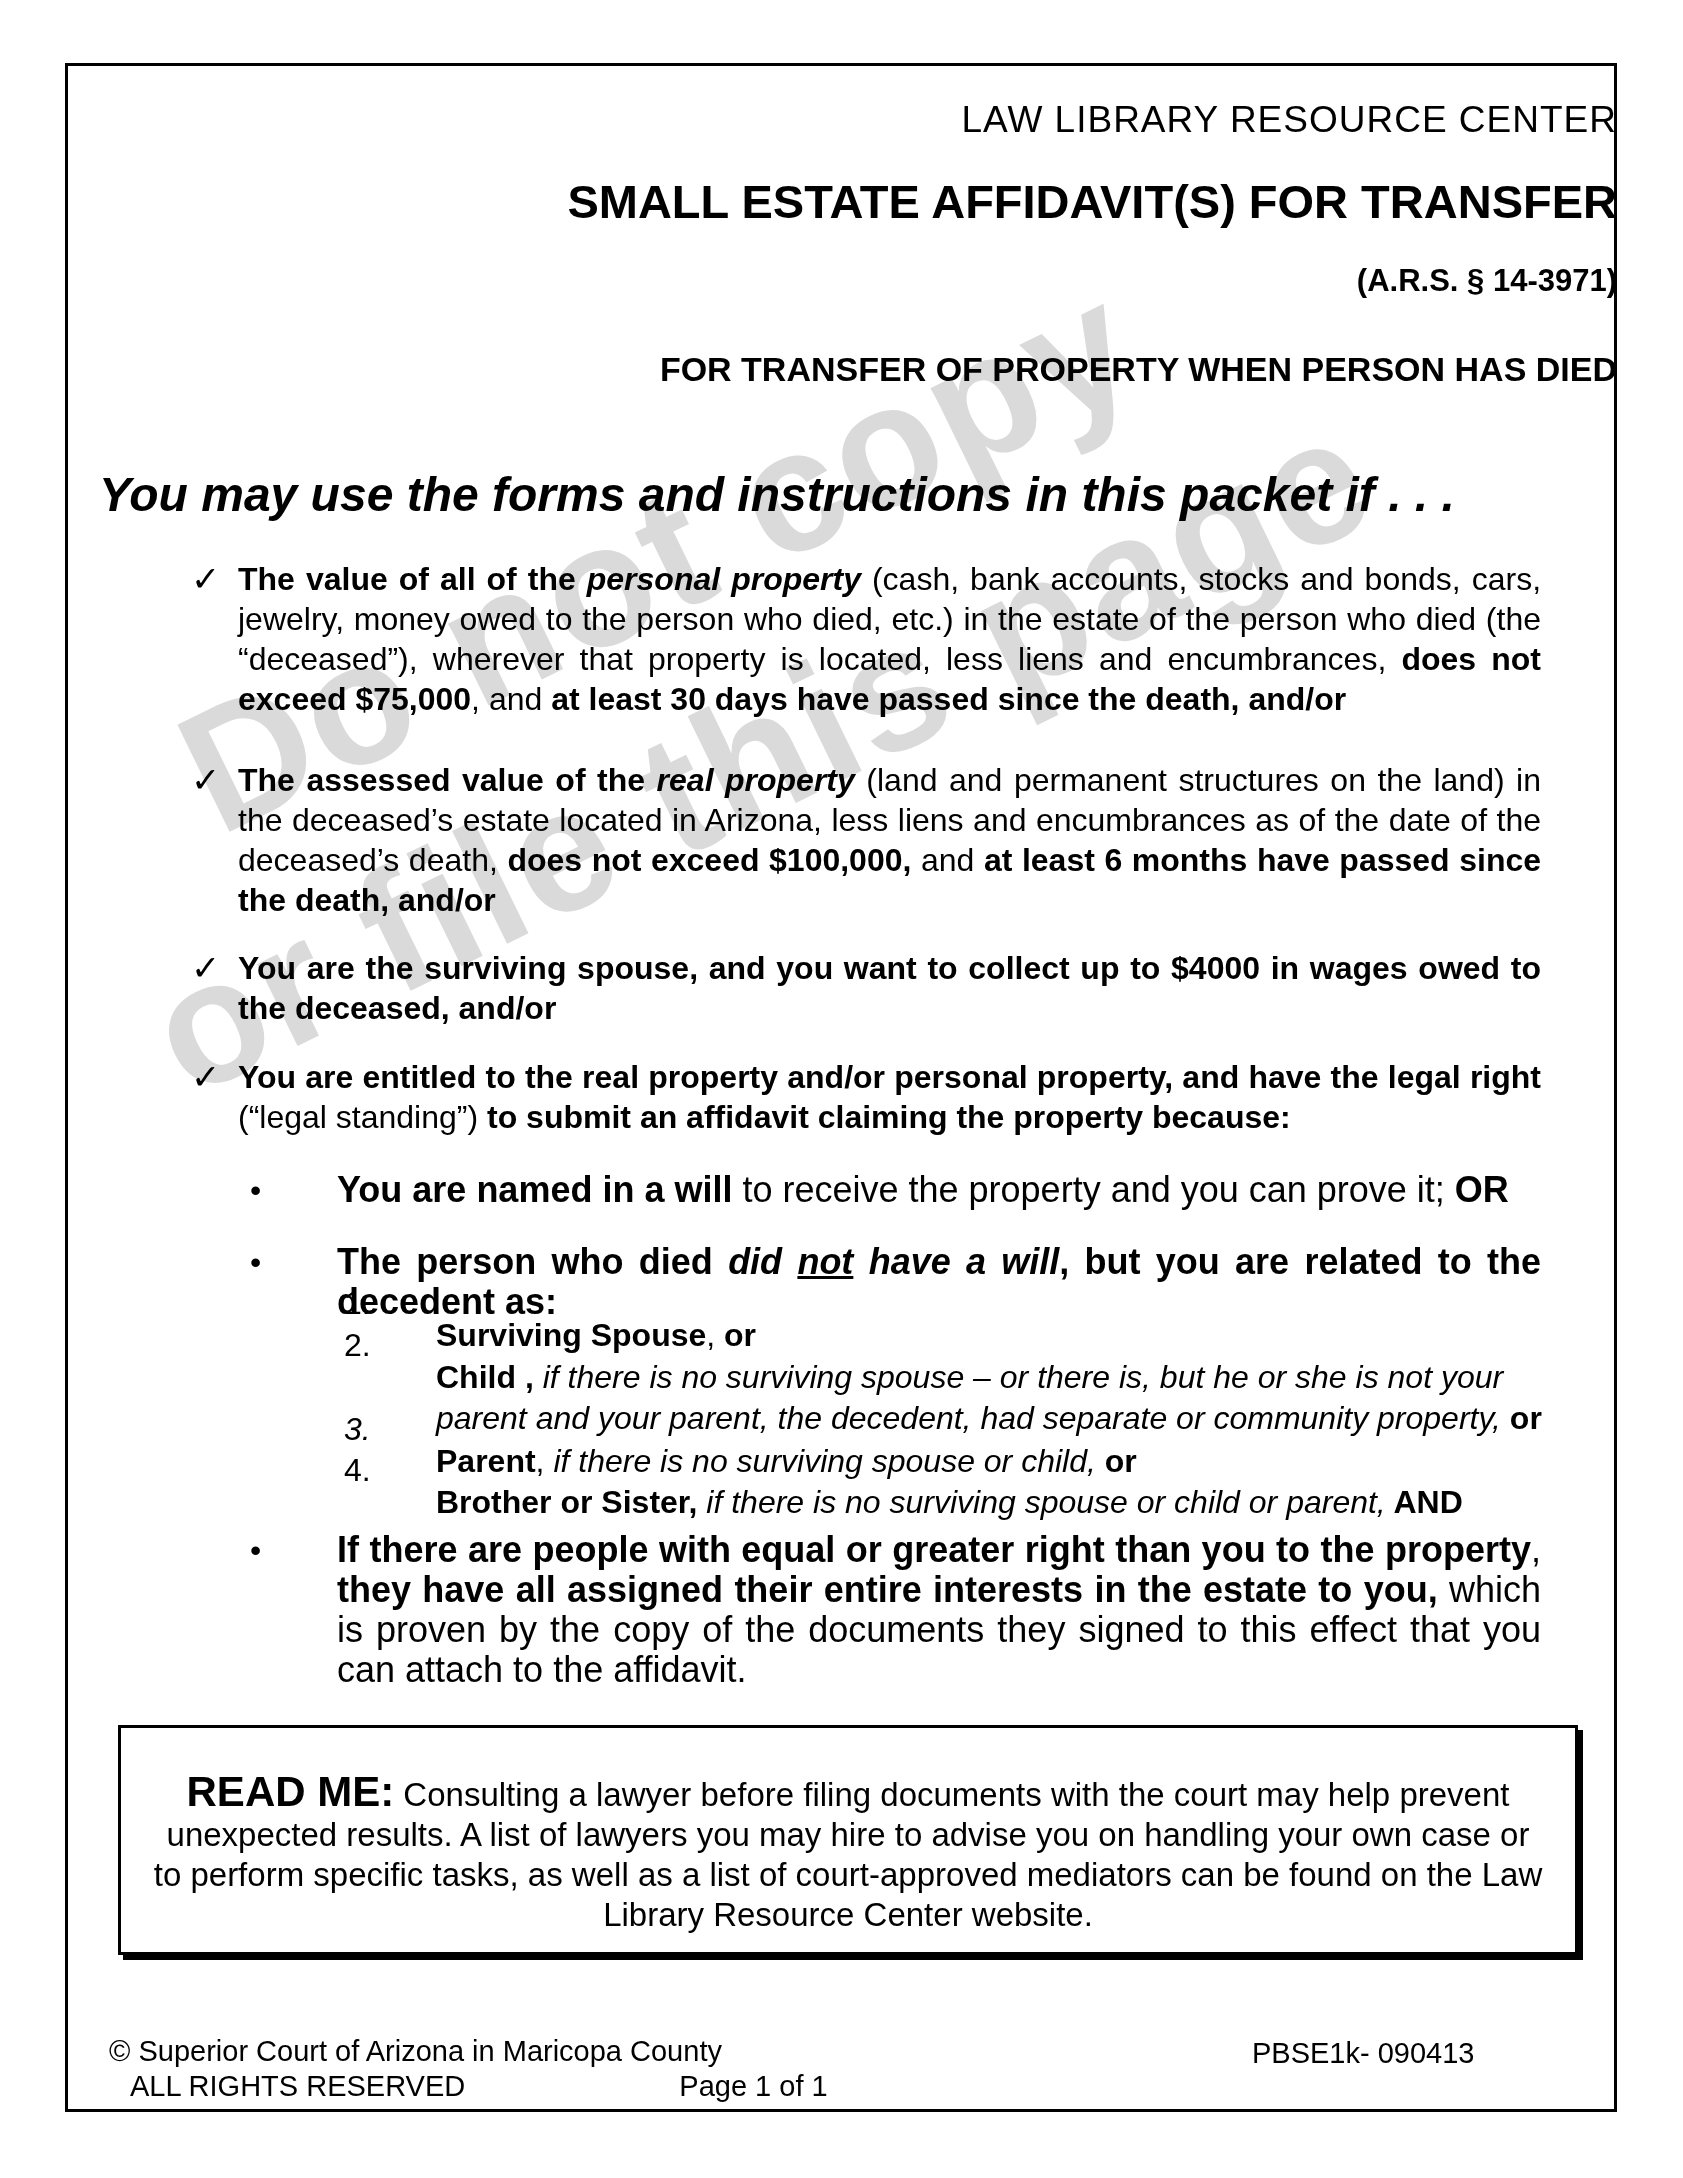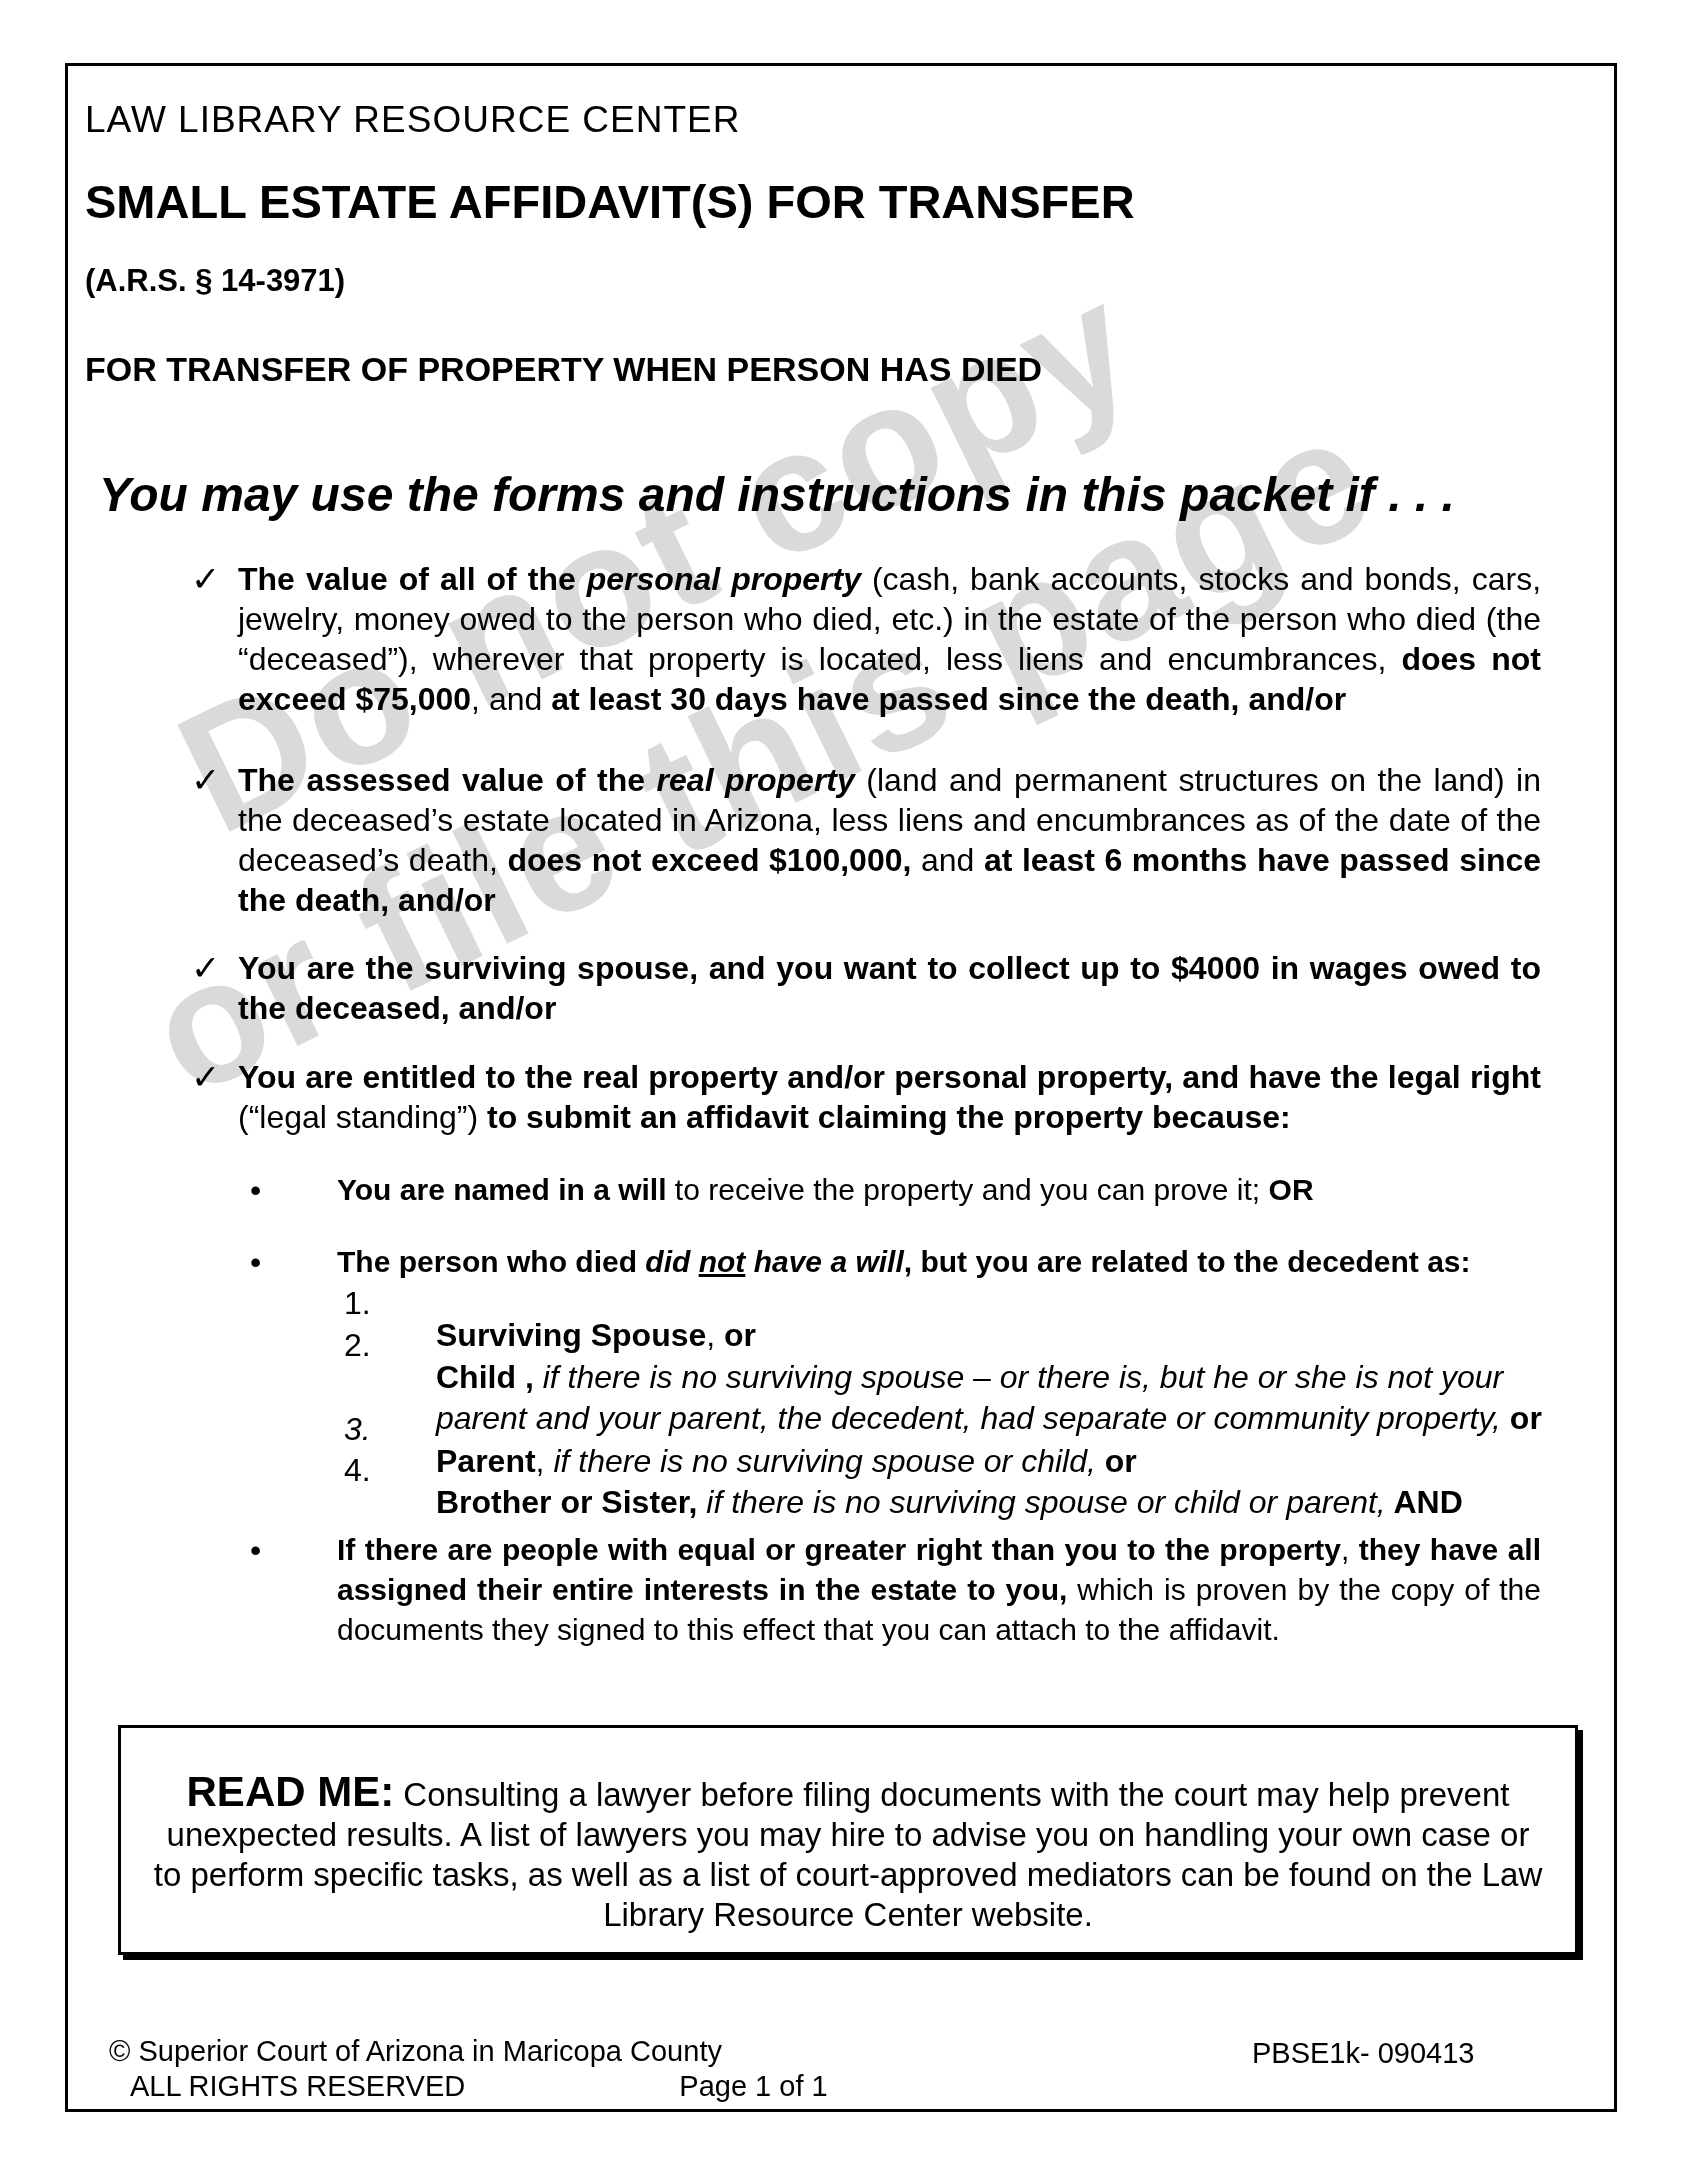--- a/index.html
+++ b/index.html
@@ -13,35 +13,35 @@
     border:3px solid #000;z-index:2;pointer-events:none;
   }
   .wm{
     position:absolute;z-index:0;white-space:nowrap;
     font-weight:bold;font-size:173px;letter-spacing:3px;
     color:#dadada;transform-origin:0 0;transform:rotate(-26deg);
     user-select:none;
   }
   #wm1{left:149px;top:693px;}
   #wm2{left:119px;top:955px;}
-  .center-line{position:absolute;left:65px;width:1552px;text-align:left;z-index:1;padding-left:20px;}
+  .center-line{position:absolute;left:65px;width:1552px;text-align:right;z-index:1;}
   #hdr{top:99px;font-size:37px;letter-spacing:1px;}
   #title{top:174px;font-size:47px;font-weight:bold;letter-spacing:0;}
   #ars{top:263px;font-size:31px;font-weight:bold;}
   #sub{top:350px;font-size:34px;font-weight:bold;}
   #intro{
     position:absolute;left:99px;top:467px;z-index:1;
     font-size:48px;font-weight:bold;font-style:italic;
   }
   .check-item{position:absolute;left:191px;width:1350px;display:flex;z-index:1;}
   .check-marker{flex:none;width:47px;font-size:35px;line-height:40px;}
   .check-text{flex:1;font-size:32px;line-height:40px;text-align:justify;}
   .bullet-item{position:absolute;left:250px;width:1291px;display:flex;z-index:1;}
   .bullet-marker{flex:none;width:87px;font-size:32px;line-height:40px;}
-  .bullet-text{flex:1;font-size:30px;line-height:40px;text-align:justify;}
+  .bullet-text{flex:1;font-size:36px;line-height:40px;text-align:justify;}
   .num-item{position:absolute;left:344px;width:1228px;display:flex;z-index:1;}
   .num-marker{flex:none;width:92px;font-size:32px;line-height:41px;}
   .num-text{flex:1;font-size:32px;line-height:41px;text-align:left;margin-top:32px;}
   #readme{
     position:absolute;left:118px;top:1725px;width:1454px;height:224px;
     border:3px solid #000;box-shadow:5px 5px 0 0 #000;z-index:1;background:transparent;
   }
   #readme-text{
     margin:44px 28px 0 28px;text-align:center;
     font-size:33px;line-height:40px;

